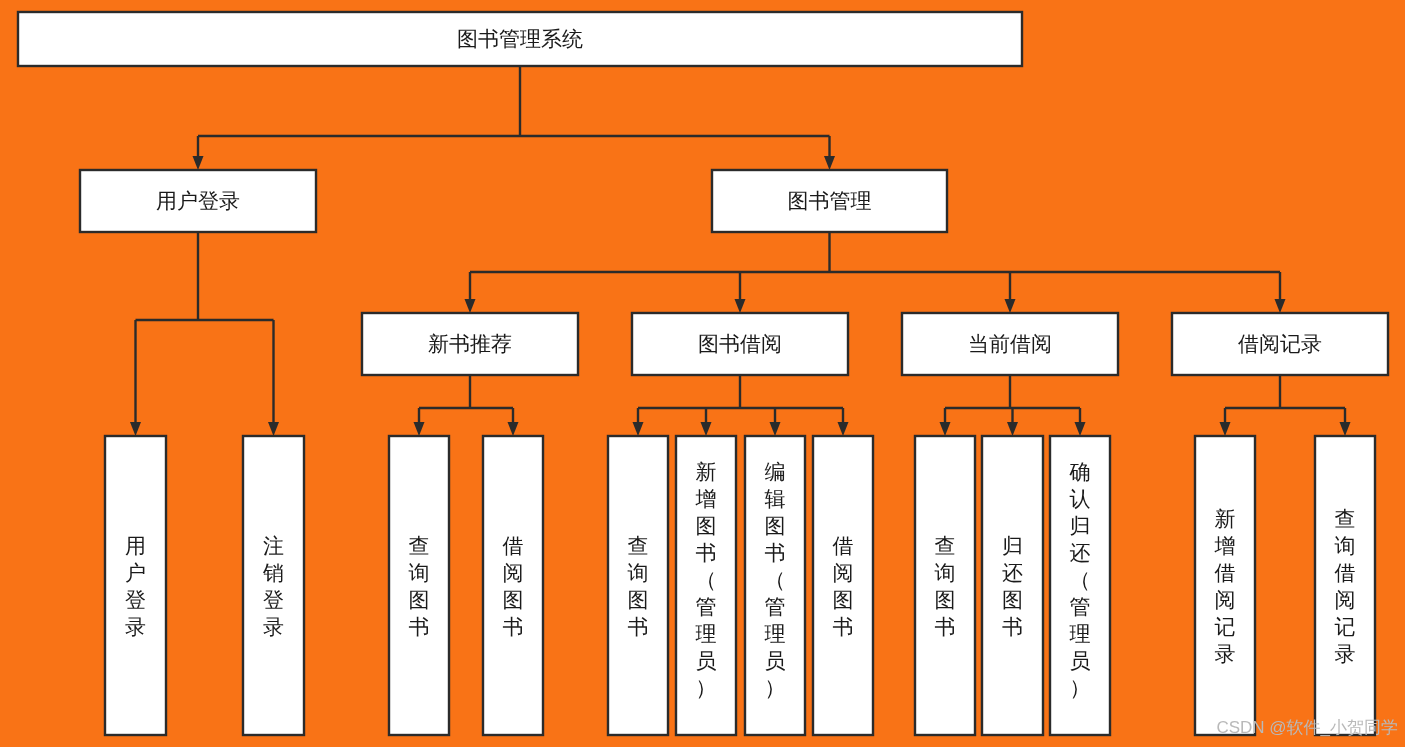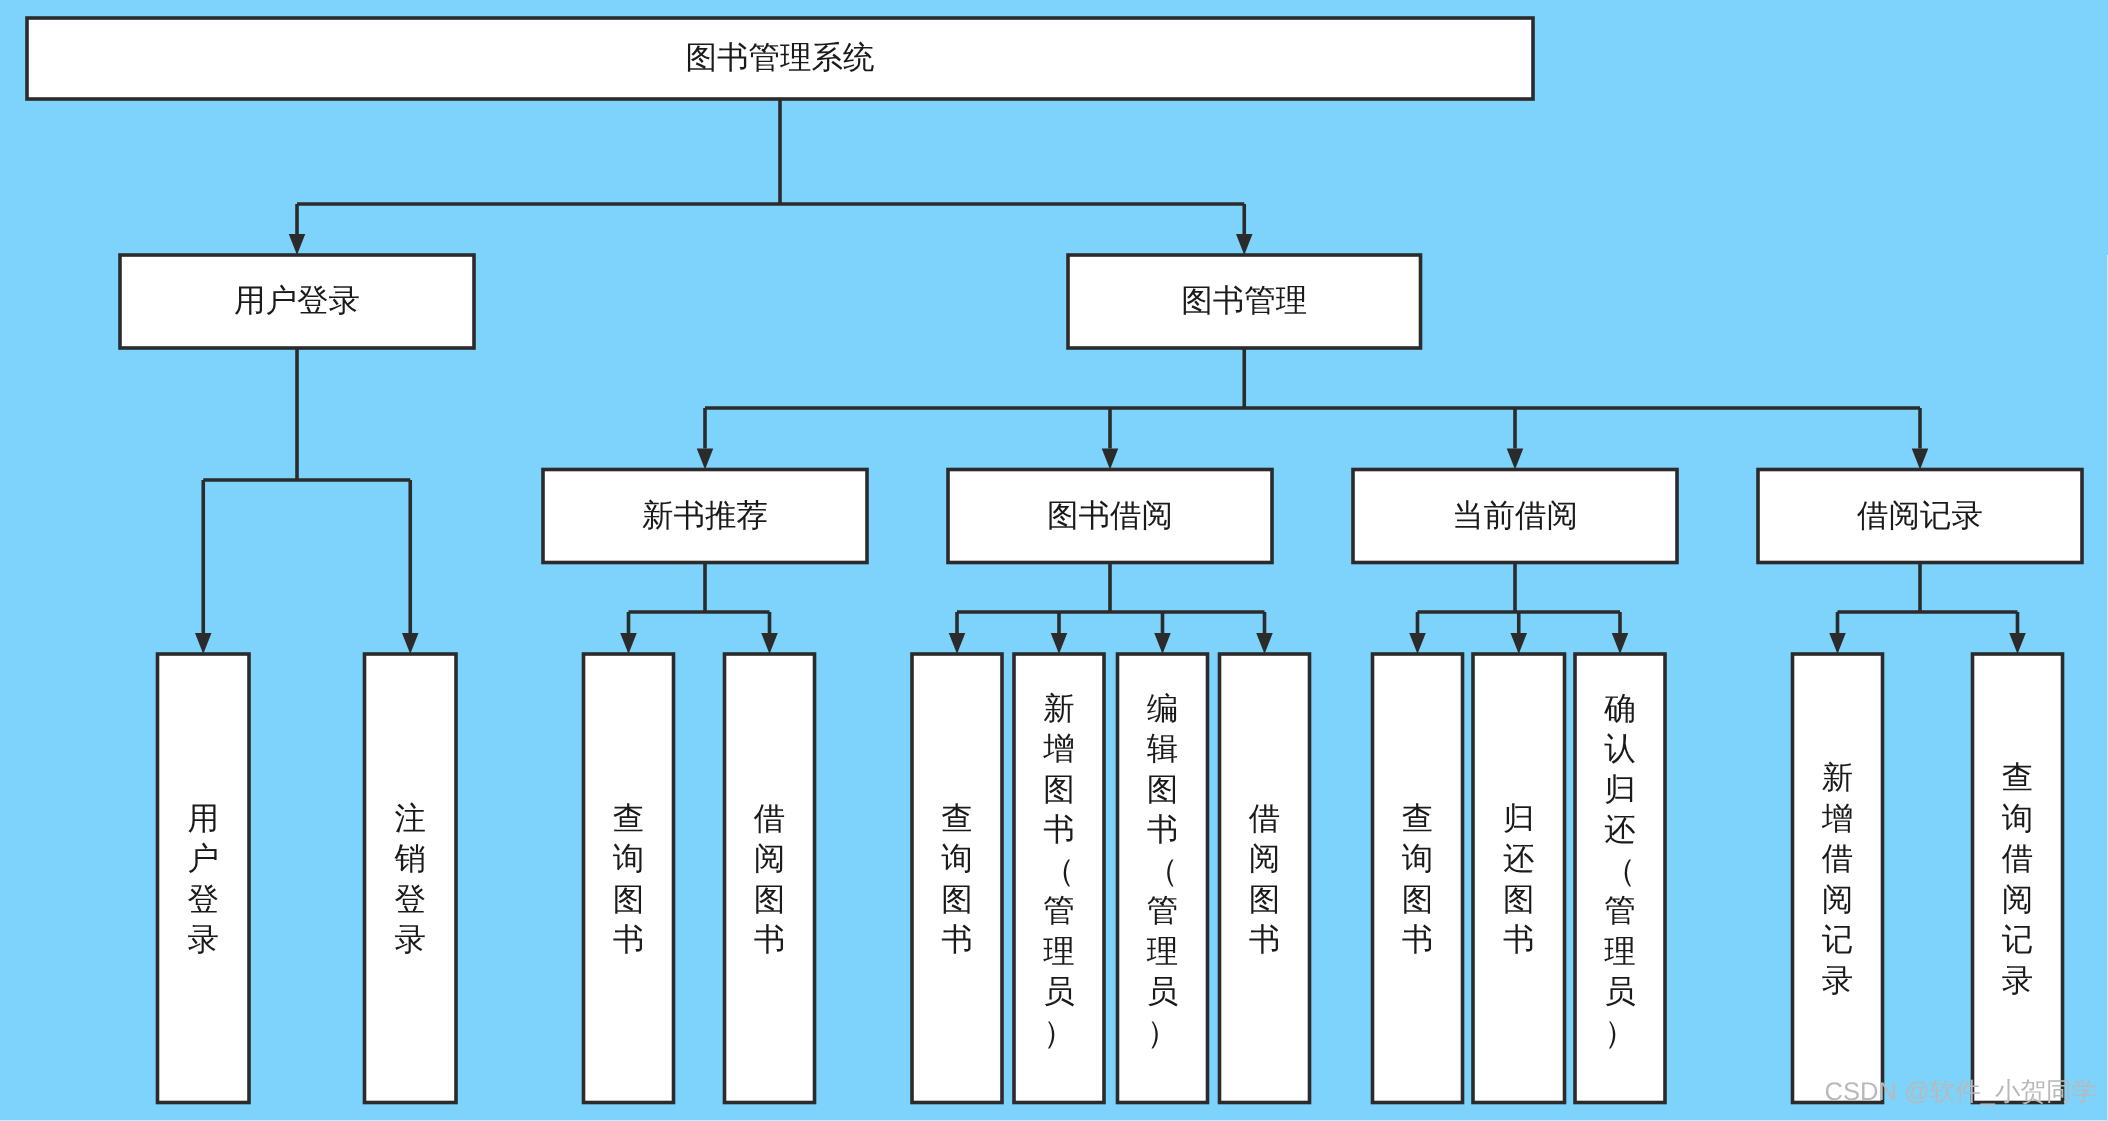--- a/index.html
+++ b/index.html
@@ -8,21 +8,21 @@
     padding: 0;
     background: #ffffff;
   }
   body {
     font-family: "Liberation Sans", "DejaVu Sans", sans-serif;
   }
   #diagram-root {
     position: relative;
     width: 1405px;
     height: 747px;
-    background: #7dd3fc;
+    background: #f97316;
     overflow: hidden;
   }
   svg#tree-svg {
     position: absolute;
     left: 0;
     top: 0;
     width: 1405px;
     height: 747px;
   }
   .node-box {

